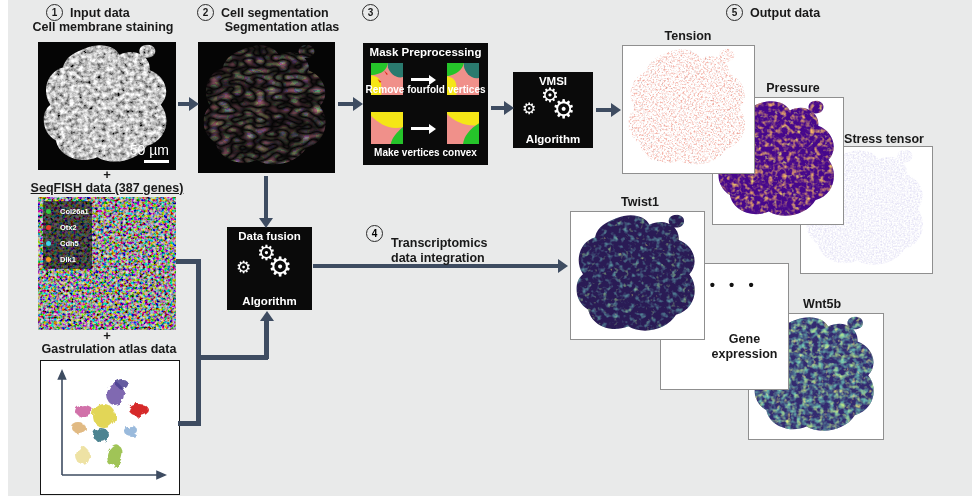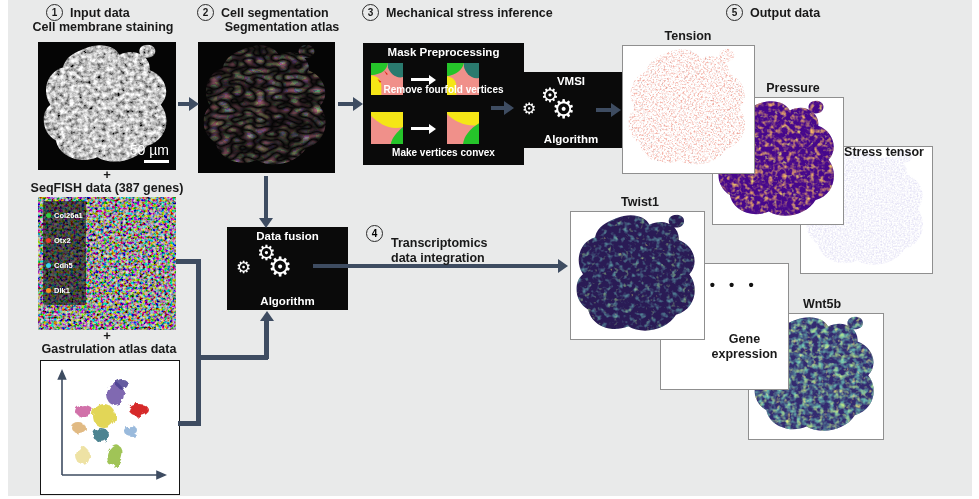--- a/index.html
+++ b/index.html
@@ -8,34 +8,34 @@
   .abs{position:absolute;}
   .hdr{position:absolute;display:flex;align-items:center;gap:7px;font-size:12.5px;font-weight:600;color:#191919;white-space:nowrap;}
   .circ{display:flex;align-items:center;justify-content:center;width:15px;height:15px;border:1.3px solid #2b2b2b;border-radius:50%;font-size:10px;font-weight:600;flex:0 0 auto;background:transparent;}
   .sub{position:absolute;transform:translateX(-50%);font-size:12.5px;font-weight:600;color:#191919;white-space:nowrap;}
   .plus{position:absolute;transform:translateX(-50%);font-size:13px;font-weight:700;color:#191919;line-height:10px;}
   .imgpanel{position:absolute;background:#050505;overflow:hidden;}
   .imgpanel svg{display:block;width:100%;height:100%;}
   .outpanel{position:absolute;background:#ffffff;border:1px solid #8f8f8f;overflow:hidden;}
   .outpanel svg{display:block;width:100%;height:100%;}
   .outlabel{position:absolute;transform:translateX(-50%);font-size:12.5px;font-weight:600;color:#191919;white-space:nowrap;z-index:8;}
-  .blackbox{position:absolute;background:#0a0a0a;color:#fff;padding-left:36px;}
+  .blackbox{position:absolute;background:#0a0a0a;color:#fff;}
   .bb-title{position:absolute;top:3px;left:0;width:100%;text-align:center;font-size:11.5px;font-weight:600;color:#fff;}
   .bb-sub{position:absolute;bottom:3px;left:0;width:100%;text-align:center;font-size:11.5px;font-weight:600;color:#fff;}
   .gear{position:absolute;color:#ffffff;line-height:1;}
   .line{position:absolute;background:#3e4c61;z-index:4;}
   .tri{position:absolute;width:0;height:0;z-index:4;}
   .tri-r{border-top:7px solid transparent;border-bottom:7px solid transparent;border-left:10px solid #3e4c61;}
   .tri-d{border-left:7px solid transparent;border-right:7px solid transparent;border-top:10px solid #3e4c61;}
   .tri-u{border-left:7px solid transparent;border-right:7px solid transparent;border-bottom:10px solid #3e4c61;}
   .wline{position:absolute;background:#fff;}
   .wtri{position:absolute;width:0;height:0;border-top:5px solid transparent;border-bottom:5px solid transparent;border-left:7px solid #fff;}
   .pp-caption{position:absolute;left:0;width:100%;text-align:center;font-size:10px;font-weight:600;color:#fff;}
   .legend{position:absolute;left:5px;top:4px;z-index:3;background:rgba(0,0,0,0.55);padding:2px 3px;border-radius:2px;}
-  .legend-row{display:flex;align-items:center;gap:3px;height:25px;}
+  .legend-row{display:flex;align-items:center;gap:9px;height:16px;}
   .legend-dot{width:5px;height:5px;border-radius:50%;flex:0 0 auto;}
   .legend-txt{font-size:7.5px;font-weight:700;color:#fff;white-space:nowrap;}
   .ld-0{background:#2ecc40;} .ld-1{background:#e8392b;} .ld-2{background:#38d5e8;} .ld-3{background:#f5941e;}
   .scalebar-txt{position:absolute;right:7px;bottom:12px;color:#fff;font-size:14px;z-index:3;}
   .scalebar{position:absolute;right:7px;bottom:7px;width:25px;height:3px;background:#fff;z-index:3;}
   .atlas{position:absolute;background:#fff;border:1.5px solid #161616;overflow:hidden;}
   .gene-dots{position:absolute;top:12px;left:0;width:100%;text-align:center;font-size:15px;font-weight:700;letter-spacing:5px;color:#111;}
   .gene-text{position:absolute;top:68px;left:0;width:100%;text-align:center;font-size:12.5px;font-weight:600;color:#191919;line-height:15px;padding-left:20px;}
   .step4{position:absolute;display:flex;align-items:flex-start;gap:8px;z-index:5;}
   .step4 .lines{font-size:12.5px;font-weight:600;color:#191919;line-height:15px;white-space:nowrap;}
@@ -130,40 +130,39 @@
   <div class="sub" style="left:103px;top:20px;">Cell membrane staining</div>
 
   <div class="hdr" style="left:197px;top:4px;">
     <span class="circ">2</span>
     <span>Cell segmentation</span>
   </div>
   <div class="sub" style="left:282px;top:20px;">Segmentation atlas</div>
 
   <div class="hdr" style="left:362px;top:4px;">
     <span class="circ">3</span>
-    <span>Mechanical stress inference</span>
   </div>
 
   <div class="hdr" style="left:726px;top:4px;">
     <span class="circ">5</span>
     <span>Output data</span>
   </div>
 
   <div class="imgpanel" style="left:38px;top:42px;width:138px;height:128px;">
     <svg viewBox="0 0 100 100" preserveAspectRatio="none">
       <g clip-path="url(#tclip)">
           <rect width="100" height="100" filter="url(#f-gray)"></rect>
         </g>
     </svg>
     <div class="scalebar-txt">50 µm</div>
     <div class="scalebar"></div>
   </div>
 
   <div class="plus" style="left:107px;top:170px;">+</div>
-  <div class="sub" style="left:107px;top:181px;">SeqFISH data (387 genes)</div>
+  <div class="sub" style="left:107px;top:181px;text-decoration:underline;">SeqFISH data (387 genes)</div>
 
   <div class="imgpanel" style="left:38px;top:197px;width:138px;height:133px;">
     <svg viewBox="0 0 100 100" preserveAspectRatio="none">
       <rect width="100" height="100" fill="#050505"></rect>
       <rect width="100" height="100" filter="url(#f-rgb)" opacity="0.9"></rect>
     </svg>
     <div class="legend">
       <div class="legend-row">
           <span class="legend-dot ld-0"></span>
           <span class="legend-txt">Col26a1</span>
@@ -313,21 +312,21 @@
   <div class="outlabel" style="left:793px;top:81px;">Pressure</div>
   <div class="outpanel" style="left:712px;top:97px;width:130px;height:126px;z-index:2;">
     <svg viewBox="0 0 100 100" preserveAspectRatio="none">
       <g clip-path="url(#tclip)">
           <rect width="100" height="100" fill="#46078c"></rect>
           <rect width="100" height="100" filter="url(#f-pressure)"></rect>
         </g>
     </svg>
   </div>
 
-  <div class="outlabel" style="left:884px;top:145px;">Stress tensor</div>
+  <div class="outlabel" style="left:884px;top:132px;">Stress tensor</div>
   <div class="outpanel" style="left:800px;top:146px;width:131px;height:126px;z-index:1;">
     <svg viewBox="0 0 100 100" preserveAspectRatio="none">
       <g clip-path="url(#tclip)">
           <rect width="100" height="100" fill="#fff"></rect>
           <rect width="100" height="100" filter="url(#f-stress)"></rect>
         </g>
     </svg>
   </div>
 
   <div class="outlabel" style="left:640px;top:195px;">Twist1</div>

